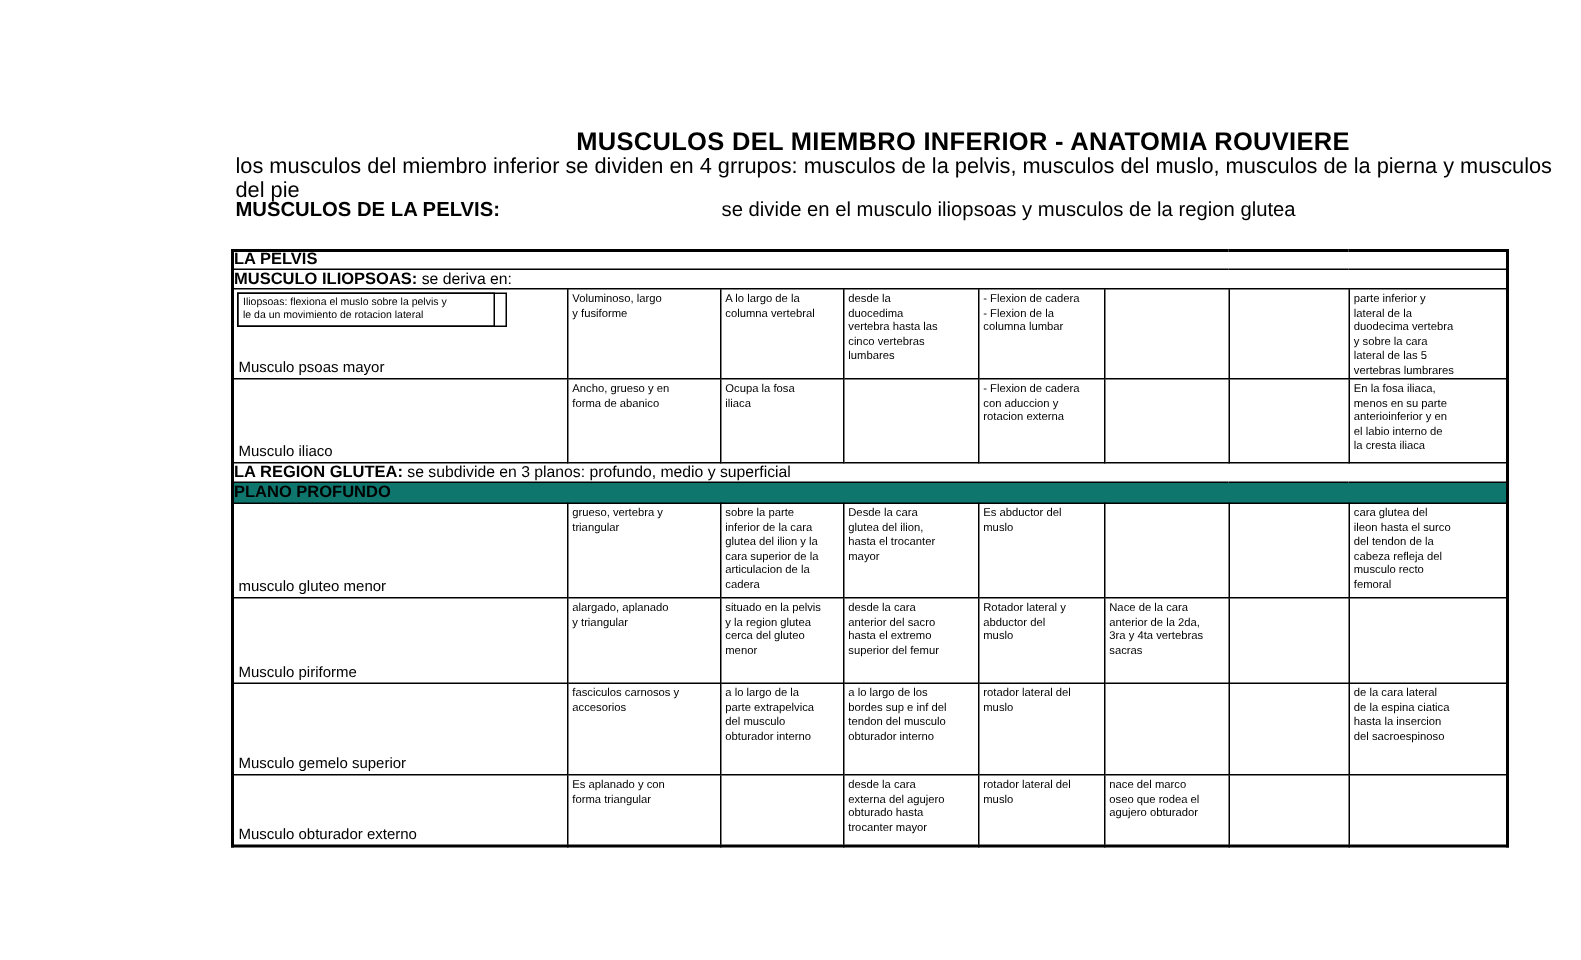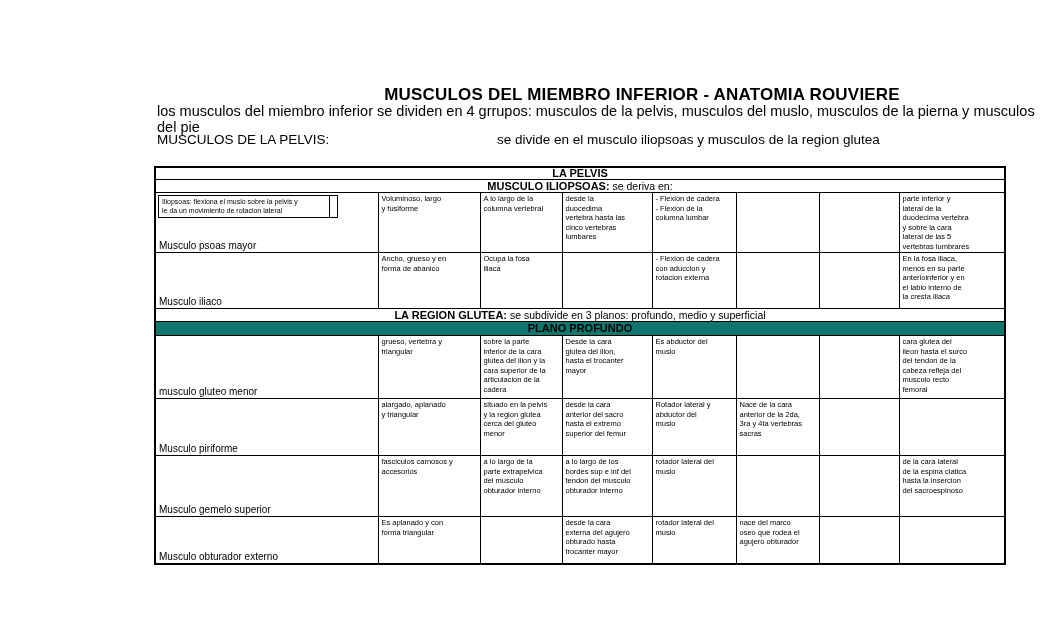--- a/index.html
+++ b/index.html
@@ -12,32 +12,32 @@
   .title {
     position:absolute; top:85px; left:154px; width:850px;
     box-sizing:border-box; padding-left:126px;
     text-align:center; font-size:17px; font-weight:bold; letter-spacing:0.2px;
   }
   .subtitle {
     position:absolute; top:103px; left:157px; width:900px;
     font-size:14.5px;
   }
   .section-line { position:absolute; top:132px; left:157px; width:890px; font-size:13.5px; }
-  .section-line .lbl { font-weight:normal;text-align:right; }
-  .section-line .txt { position:absolute; left:324px; top:0;margin-left:16px; }
+  .section-line .lbl { font-weight:bold;text-align:right; }
+  .section-line .txt { position:absolute; left:324px; top:0; }
 
   table.main {
     position:absolute; top:166px; left:154px;
     width:852px; table-layout:fixed; border-collapse:collapse;
     border:2px solid #000;
   }
   table.main td, table.main th { border:1px solid #000; }
 
   tr.banner th {
-    font-size:11px; font-weight:bold; text-align:center;
+    font-size:11px; font-weight:bold; text-align:left;
     padding:0; line-height:11px; white-space:normal;
   }
   tr.banner .reg { font-weight:normal; font-size:10.5px; }
   tr.colhead th {
     font-size:11px; font-weight:bold; text-align:left;
     padding:0 2px; line-height:12px; white-space:nowrap; overflow:hidden;
   }
   tr.colhead th:first-child { text-align:center; }
 
   td.cell {

